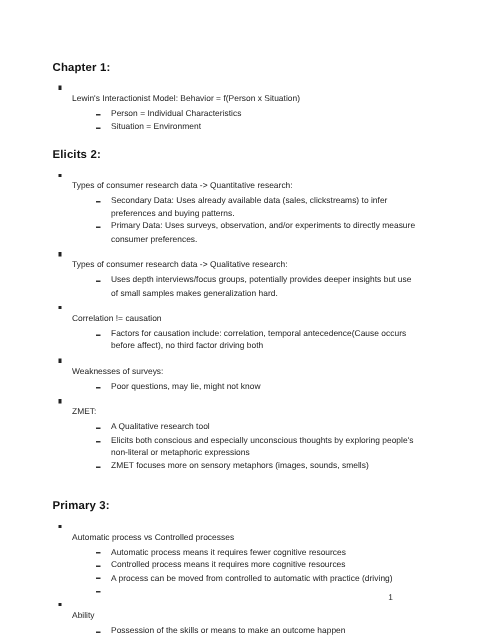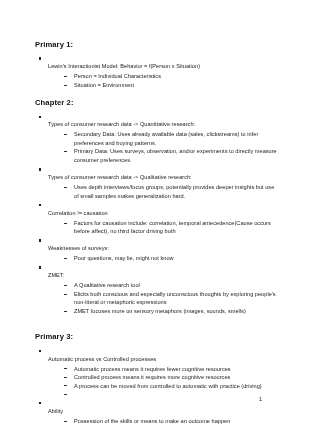--- a/index.html
+++ b/index.html
@@ -93,36 +93,36 @@
     font-size: 5.6px;
     color: #1c1c1c;
   }
 </style>
 </head>
 <body>
 
 <div class="page">
   <div id="chapters-root">
       <div class="chapter-block">
-        <div class="chapter-heading">Primary 1:</div>
+        <div class="chapter-heading">Chapter 1:</div>
         <ul class="lvl1">
           <li class="l1"><span class="bullet-sq"></span><span class="l1-text">Lewin's Interactionist Model: Behavior = f(Person x Situation)</span><ul class="lvl2">
               <li class="l2">
                 <span class="bullet-dash"></span>
                 <span class="l2-text">Person = Individual Characteristics</span>
               </li>
               <li class="l2">
                 <span class="bullet-dash"></span>
                 <span class="l2-text">Situation = Environment</span>
               </li>
             </ul></li>
         </ul>
       </div>
       <div class="chapter-block gap-large">
-        <div class="chapter-heading">Chapter 2:</div>
+        <div class="chapter-heading">Elicits 2:</div>
         <ul class="lvl1">
           <li class="l1"><span class="bullet-sq"></span><span class="l1-text">Types of consumer research data -&gt; Quantitative research:</span><ul class="lvl2">
               <li class="l2">
                 <span class="bullet-dash"></span>
                 <span class="l2-text">Secondary Data: Uses already available data (sales, clickstreams) to infer preferences and buying patterns.</span>
               </li>
               <li class="l2">
                 <span class="bullet-dash"></span>
                 <span class="l2-text">Primary Data: Uses surveys, observation, and/or experiments to directly measure consumer preferences.</span>
               </li>

